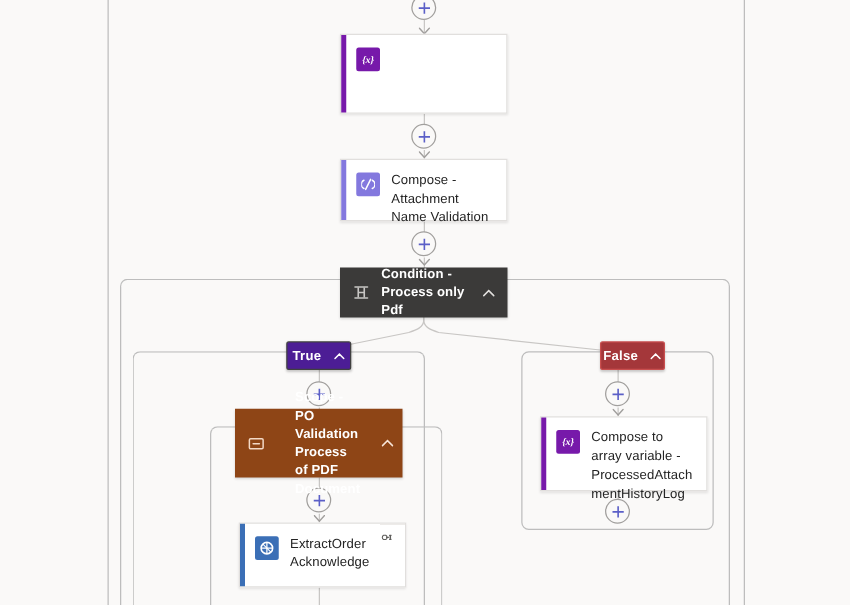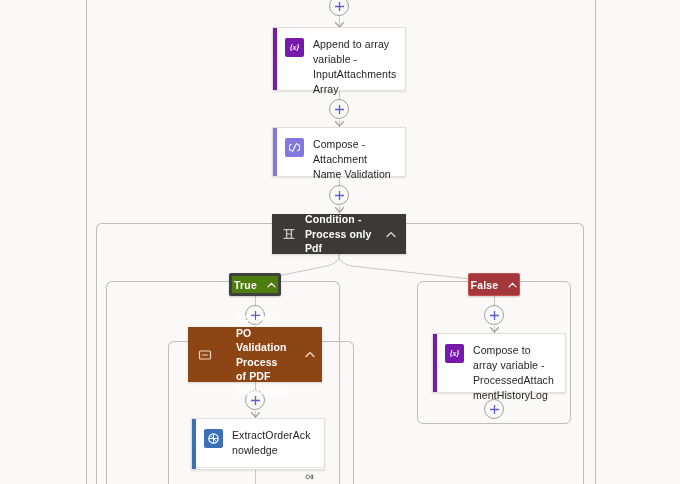--- a/index.html
+++ b/index.html
@@ -35,21 +35,21 @@
   .card .accent{width:4px;flex:0 0 4px;}
   .card .cbody{flex:1;display:flex;align-items:flex-start;padding:9px 8px 9px 8px;}
   .ico{width:19px;height:19px;flex:0 0 19px;border-radius:2px;margin-right:9px;margin-top:1px;
        display:flex;align-items:center;justify-content:center;}
   .ctext{font-size:10.5px;line-height:15px;color:#242424;letter-spacing:.1px;word-break:break-word;}
 
   
   .card-col{position:absolute;background:#fff;border:1px solid #e1dfdd;box-sizing:border-box;
             box-shadow:0 1px 2px rgba(0,0,0,.10);display:flex;}
   .card-col .accent{width:4px;flex:0 0 4px;background:#3b6fb6;}
-  .card-col .inner{flex:1;display:flex;flex-direction:column;}
+  .card-col .inner{flex:1;display:flex;flex-direction:row;}
   .card-col .row1{flex:1;display:flex;align-items:flex-start;padding:9px 8px;}
   .card-col .row2{height:22px;border-top:1px solid #edebe9;display:flex;align-items:center;justify-content:flex-end;padding-right:8px;}
 
   
   .hdr{position:absolute;box-sizing:border-box;display:flex;align-items:center;
        padding:0 8px;box-shadow:0 1px 2px rgba(0,0,0,.15);}
   .hdr .hico{width:17px;height:17px;flex:0 0 17px;margin-right:8px;display:flex;align-items:center;justify-content:center;}
   .hdr .htext{flex:1;font-size:10.5px;line-height:14.5px;font-weight:bold;color:#fff;letter-spacing:.1px;}
   .hdr .chev{width:14px;flex:0 0 14px;display:flex;align-items:center;justify-content:center;}
 
@@ -156,21 +156,20 @@
       <path d="M5.5,1 L5.5,10 M1,5.5 L10,5.5" stroke="#5b5fc7" stroke-width="1.3"></path>
     </svg>
   </div>
 
   <div class="card" style="left:272px;top:27px;width:134px;height:64px;">
     <div class="accent" style="background:#7719AA;"></div>
     <div class="cbody">
       <div class="ico" style="background:#7719AA;">
         <span style="color:#fff;font-size:8px;font-weight:bold;font-family:'Liberation Serif',serif;font-style:italic;">{x}</span>
       </div>
-      <div class="ctext">Append to array variable - InputAttachmentsArray</div>
     </div>
   </div>
 
   <div class="card" style="left:272px;top:127px;width:134px;height:50px;">
     <div class="accent" style="background:#8378de;"></div>
     <div class="cbody">
       <div class="ico" style="background:#8378de;">
         <svg width="11" height="11" viewBox="0 0 11 11">
           <path d="M7.5,1.5 L3.5,9.5" stroke="#fff" stroke-width="1.2" stroke-linecap="round"></path>
           <path d="M2.2,2.2 A3.6,3.6 0 0 0 2.2,8.8" fill="none" stroke="#fff" stroke-width="1.1" stroke-linecap="round"></path>
@@ -190,30 +189,30 @@
       </svg>
     </div>
     <div class="htext">Condition - Process only Pdf</div>
     <div class="chev">
       <svg width="10" height="7" viewBox="0 0 10 7">
         <path d="M1,5.5 L5,1.5 L9,5.5" fill="none" stroke="#e1dfdd" stroke-width="1.2" stroke-linecap="round"></path>
       </svg>
     </div>
   </div>
 
-  <div class="pill" style="left:229px;top:273px;width:52px;height:23px;background:#4d7c0f;border:3px solid #404040;">
+  <div class="pill" style="left:229px;top:273px;width:52px;height:23px;background:#4c1d95;border:1px solid #404040;">
     <span class="plabel">True</span>
     <span class="pchev">
       <svg width="9" height="6" viewBox="0 0 9 6">
         <path d="M1,4.8 L4.5,1.3 L8,4.8" fill="none" stroke="#ffffff" stroke-width="1.2" stroke-linecap="round"></path>
       </svg>
     </span>
   </div>
 
-  <div class="pill" style="left:468px;top:273px;width:52px;height:23px;background:#a4373a;border:1px solid #c94f4f;">
+  <div class="pill" style="left:480px;top:273px;width:52px;height:23px;background:#a4373a;border:1px solid #c94f4f;">
     <span class="plabel">False</span>
     <span class="pchev">
       <svg width="9" height="6" viewBox="0 0 9 6">
         <path d="M1,4.8 L4.5,1.3 L8,4.8" fill="none" stroke="#ffffff" stroke-width="1.2" stroke-linecap="round"></path>
       </svg>
     </span>
   </div>
 
   <div class="hdr" style="left:188px;top:327px;width:134px;height:55px;background:#8e4516;gap:15px;">
     <div class="hico">

